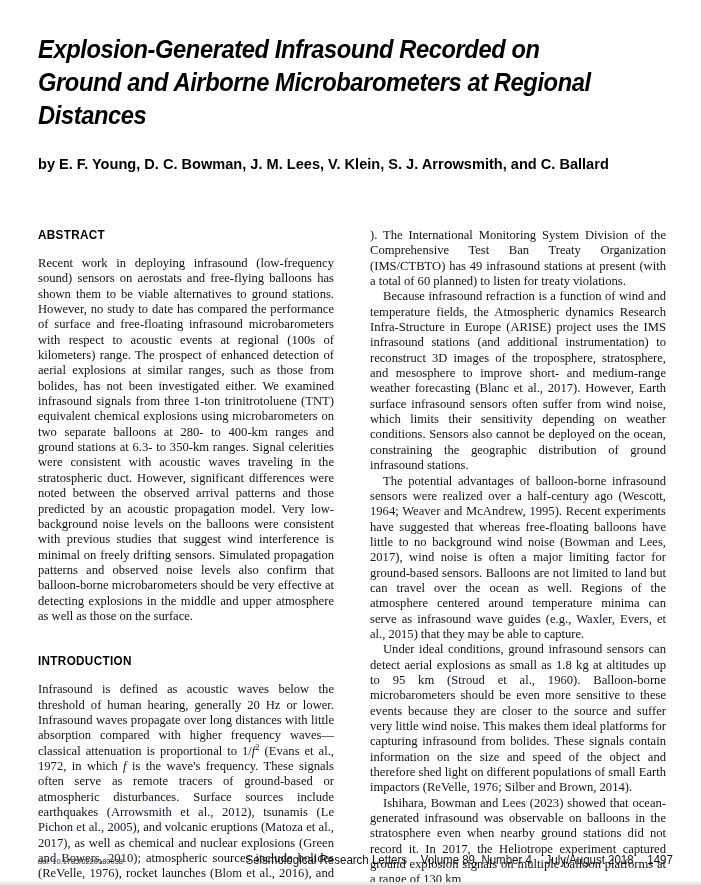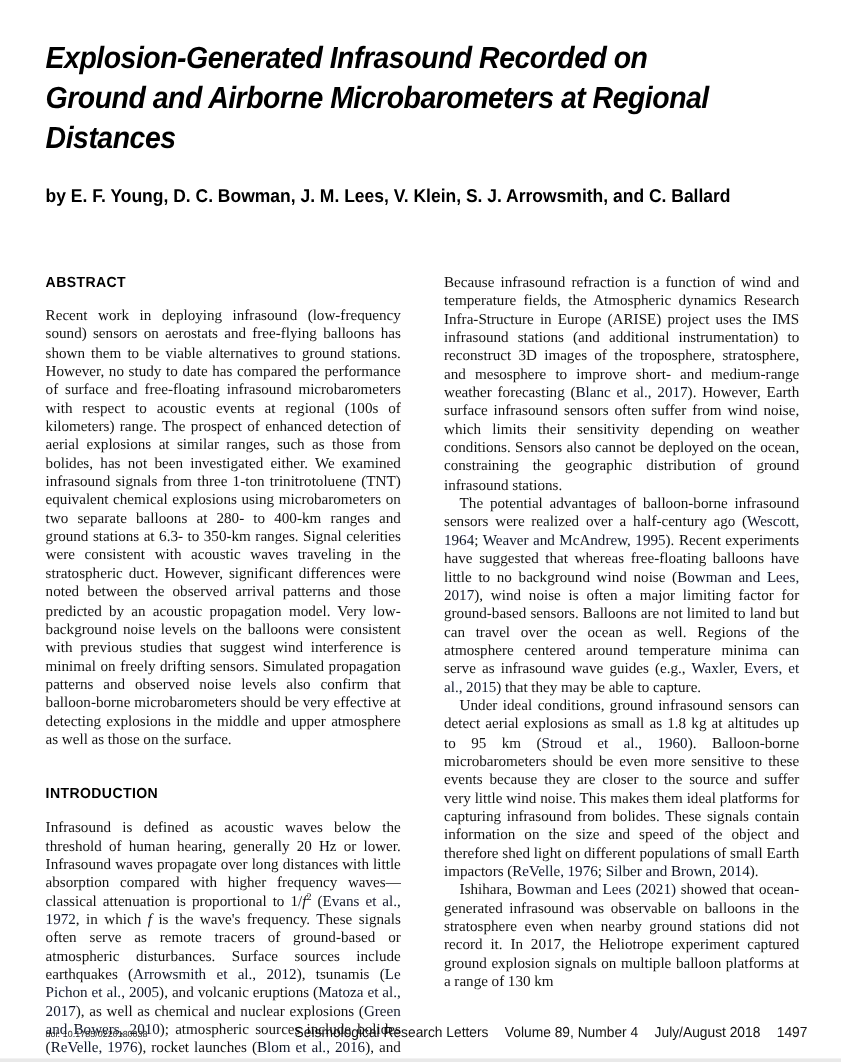--- a/index.html
+++ b/index.html
@@ -157,28 +157,29 @@
         <p class="body noindent">Recent work in deploying infrasound (low-frequency sound) sensors on aerostats and free-flying balloons has shown them to be viable alternatives to ground stations. However, no study to date has compared the performance of surface and free-floating infrasound microbarometers with respect to acoustic events at regional (100s of kilometers) range. The prospect of enhanced detection of aerial explosions at similar ranges, such as those from bolides, has not been investigated either. We examined infrasound signals from three 1-ton trinitrotoluene (TNT) equivalent chemical explosions using microbarometers on two separate balloons at 280- to 400-km ranges and ground stations at 6.3- to 350-km ranges. Signal celerities were consistent with acoustic waves traveling in the stratospheric duct. However, significant differences were noted between the observed arrival patterns and those predicted by an acoustic propagation model. Very low-background noise levels on the balloons were consistent with previous studies that suggest wind interference is minimal on freely drifting sensors. Simulated propagation patterns and observed noise levels also confirm that balloon-borne microbarometers should be very effective at detecting explosions in the middle and upper atmosphere as well as those on the surface.</p>
 
         <h2 class="sec-head spaced-top">INTRODUCTION</h2>
 
         <p class="body noindent"><span>Infrasound is defined as acoustic waves below the threshold of human hearing, generally 20 Hz or lower. Infrasound waves propagate over long distances with little absorption compared with higher frequency waves—classical attenuation is proportional to 1/</span><span class="mvar">f</span><sup class="ex">2</sup> (<span class="cite">Evans et al., 1972</span><span>, in which </span><span class="mvar">f</span><span> is the wave's frequency. These signals often serve as remote tracers of ground-based or atmospheric disturbances. Surface sources include earthquakes (</span><span class="cite">Arrowsmith et al., 2012</span><span>), tsunamis (</span><span class="cite">Le Pichon et al., 2005</span><span>), and volcanic eruptions (</span><span class="cite">Matoza et al., 2017</span><span>), as well as chemical and nuclear explosions (</span><span class="cite">Green and Bowers, 2010</span><span>); atmospheric sources include bolides (</span><span class="cite">ReVelle, 1976</span><span>), rocket launches (</span><span class="cite">Blom et al., 2016</span><span>), and spacecraft reentry (</span><span class="cite">Ishihara et al., 2012</span><span></span></p>
 
       </div>
 
       <div class="col">
 
+        <p class="body noindent"><span>). The International Monitoring System Division of the Comprehensive Test Ban Treaty Organization (IMS/CTBTO) has 49 infrasound stations at present (with a total of 60 planned) to listen for treaty violations.</span></p>
 
         <p class="body"><span>Because infrasound refraction is a function of wind and temperature fields, the Atmospheric dynamics Research Infra-Structure in Europe (ARISE) project uses the IMS infrasound stations (and additional instrumentation) to reconstruct 3D images of the troposphere, stratosphere, and mesosphere to improve short- and medium-range weather forecasting (</span><span class="cite">Blanc et al., 2017</span><span>). However, Earth surface infrasound sensors often suffer from wind noise, which limits their sensitivity depending on weather conditions. Sensors also cannot be deployed on the ocean, constraining the geographic distribution of ground infrasound stations.</span></p>
 
         <p class="body"><span>The potential advantages of balloon-borne infrasound sensors were realized over a half-century ago (</span><span class="cite">Wescott, 1964</span><span>; </span><span class="cite">Weaver and McAndrew, 1995</span><span>). Recent experiments have suggested that whereas free-floating balloons have little to no background wind noise (</span><span class="cite">Bowman and Lees, 2017</span><span>), wind noise is often a major limiting factor for ground-based sensors. Balloons are not limited to land but can travel over the ocean as well. Regions of the atmosphere centered around temperature minima can serve as infrasound wave guides (e.g., </span><span class="cite">Waxler, Evers, et al., 2015</span><span>) that they may be able to capture.</span></p>
 
         <p class="body"><span>Under ideal conditions, ground infrasound sensors can detect aerial explosions as small as 1.8 kg at altitudes up to 95 km (</span><span class="cite">Stroud et al., 1960</span><span>). Balloon-borne microbarometers should be even more sensitive to these events because they are closer to the source and suffer very little wind noise. This makes them ideal platforms for capturing infrasound from bolides. These signals contain information on the size and speed of the object and therefore shed light on different populations of small Earth impactors (</span><span class="cite">ReVelle, 1976</span><span>; </span><span class="cite">Silber and Brown, 2014</span><span>).</span></p>
 
-        <p class="body"><span>Ishihara, </span><span class="cite">Bowman and Lees (2021)</span><span> showed that ocean-generated infrasound was observable on balloons in the stratosphere even when nearby ground stations did not record it. In 2017, the Heliotrope experiment captured ground explosion signals on multiple balloon platforms at a range of 130 km</span></p>
+        <p class="body"><span>Ishihara, </span><span class="cite">Bowman and Lees (2023)</span><span> showed that ocean-generated infrasound was observable on balloons in the stratosphere even when nearby ground stations did not record it. In 2017, the Heliotrope experiment captured ground explosion signals on multiple balloon platforms at a range of 130 km</span></p>
 
       </div>
     </div>
   </div>
 
   <div class="footer">
     <span class="doi">doi: 10.1785/0220180038</span>
     <span class="journal-line">
       <span class="seg">Seismological Research Letters</span>
       <span class="seg">Volume 89, Number 4</span>

